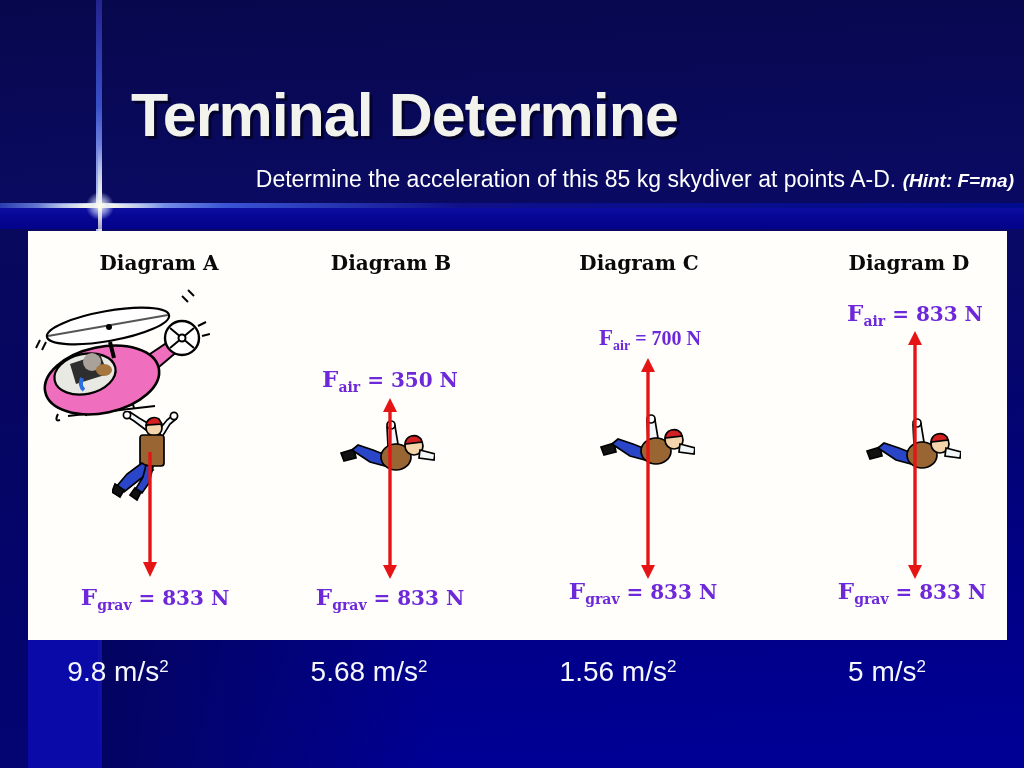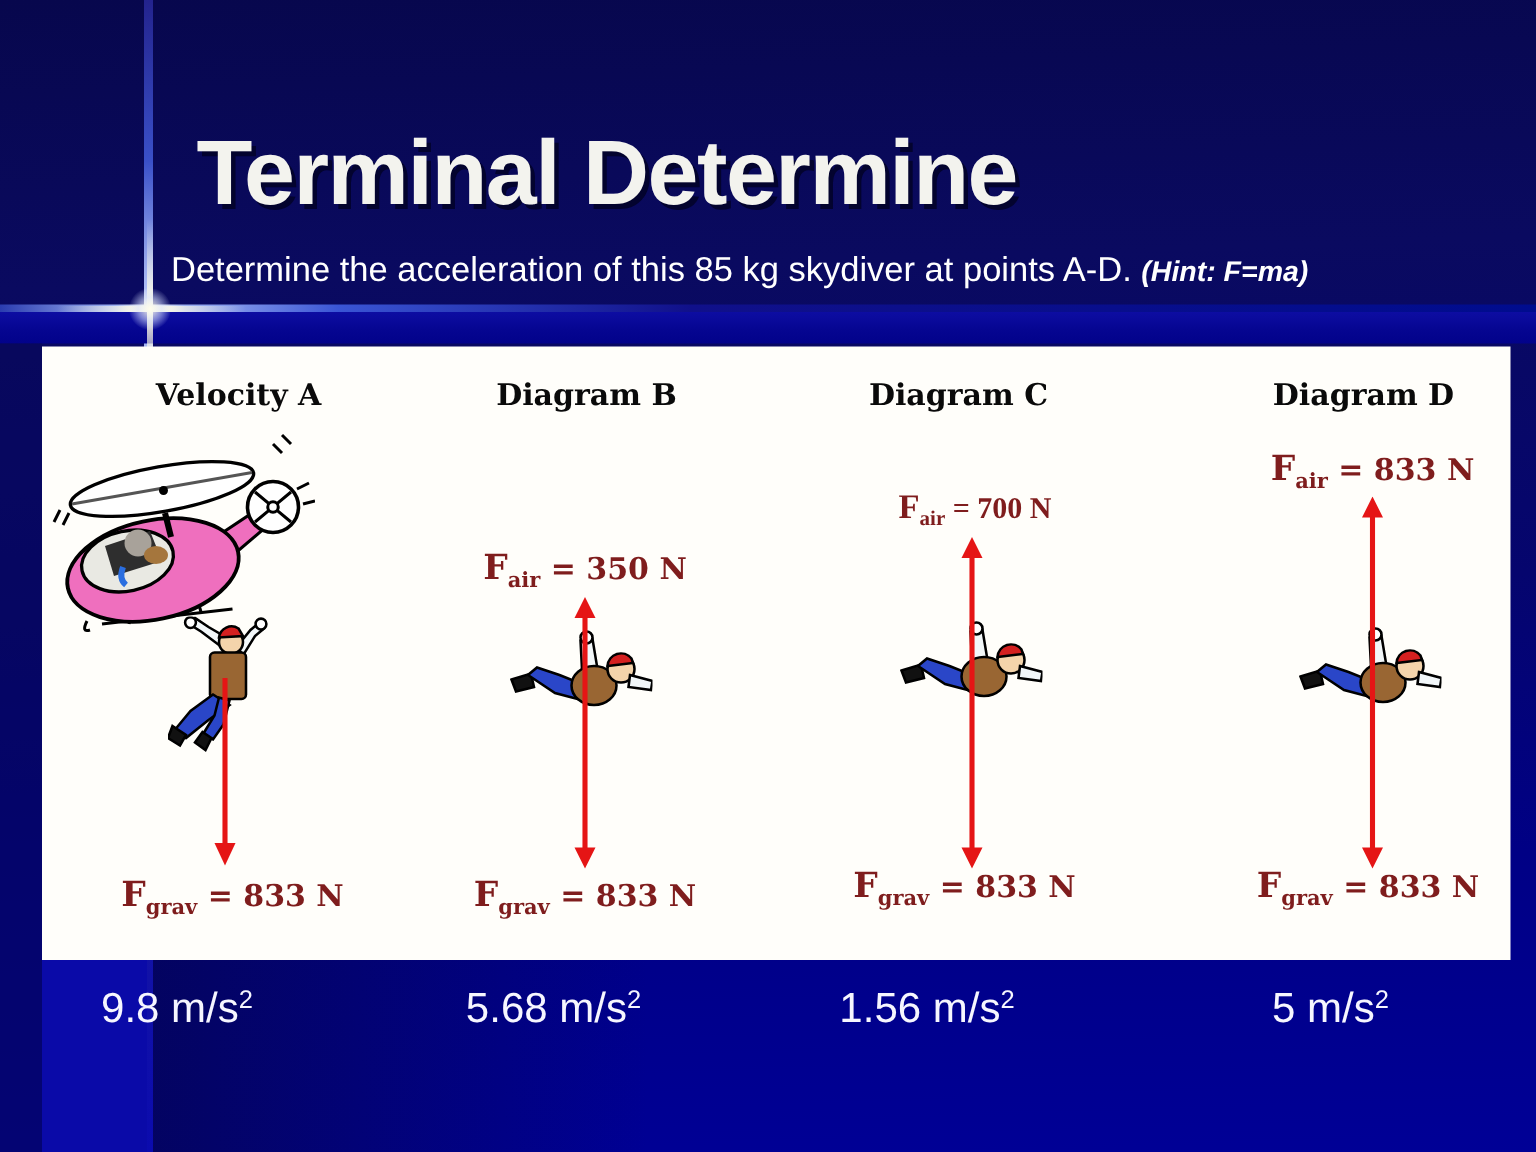--- a/index.html
+++ b/index.html
@@ -31,31 +31,31 @@
   .glint-h{left:38px;top:204px;width:126px;height:4px;
     background:linear-gradient(90deg,rgba(255,252,230,0),#fffce6 50%,rgba(255,252,230,0));}
   .glint-core{left:86px;top:192px;width:28px;height:28px;border-radius:50%;
     background:radial-gradient(circle,rgba(255,253,235,.95) 0%,rgba(215,225,255,.55) 40%,rgba(215,225,255,0) 72%);}
   
   .title{
     left:131px;top:80px;width:760px;
     font-size:61px;font-weight:bold;letter-spacing:-1px;color:#f3f3ee;
     text-shadow:3px 3px 0 #03032e;white-space:nowrap;
   }
-  .subtitle{left:114px;top:166px;width:900px;color:#ffffff;font-size:23px;white-space:nowrap;}
+  .subtitle{left:114px;top:166px;width:900px;color:#ffffff;font-size:23px;white-space:nowrap;text-align:right;}
   .subtitle .hint{font-weight:bold;font-style:italic;font-size:19px;}
   
   .panel{left:28px;top:231px;width:979px;height:409px;background:#fffefa;}
   .diag-title{
     position:absolute;transform:translateX(-50%);top:20px;
     font-family:"DejaVu Serif",serif;font-weight:bold;font-size:20px;color:#0a0a0a;white-space:nowrap;
   }
   .flabel{
     position:absolute;transform:translateX(-50%);
-    font-family:"DejaVu Serif",serif;font-weight:bold;color:#7f1d1d;font-size:20px;white-space:nowrap;
+    font-family:"DejaVu Serif",serif;font-weight:bold;color:#6d28d9;font-size:20px;white-space:nowrap;
   }
   .flabel .bigF{font-size:23px;}
   .flabel sub{font-size:14px;vertical-align:-5px;}
   .answers{left:0;top:656px;width:1024px;height:44px;color:#f6f6ff;font-size:28px;}
   .answer{position:absolute;transform:translateX(-50%);white-space:nowrap;text-align:center;}
   .answer sup{font-size:17px;vertical-align:9px;}
   svg{display:block;}
 </style>
 </head>
 <body>
@@ -73,21 +73,21 @@
   <div class="abs glint-core"></div>
 
   <div class="abs title">Terminal Determine</div>
   <div class="abs subtitle">
     <span>Determine the acceleration of this 85 kg skydiver at points A-D.</span>
     <span class="hint">(Hint: F=ma)</span>
   </div>
 
   <div class="abs panel">
 
-    <div class="diag-title" style="left:131px;">Velocity A</div>
+    <div class="diag-title" style="left:131px;">Diagram A</div>
     <div class="diag-title" style="left:363px;">Diagram B</div>
     <div class="diag-title" style="left:611px;">Diagram C</div>
     <div class="diag-title" style="left:881px;">Diagram D</div>
 
     <div class="flabel" style="left:362px;top:134px;">
       <span class="bigF">F</span><sub>air</sub><span> = 350 N</span>
     </div>
     <div class="flabel" style="left:622px;top:94px;font-family:Liberation Serif, serif;">
       <span class="bigF">F</span><sub>air</sub><span> = 700 N</span>
     </div>

